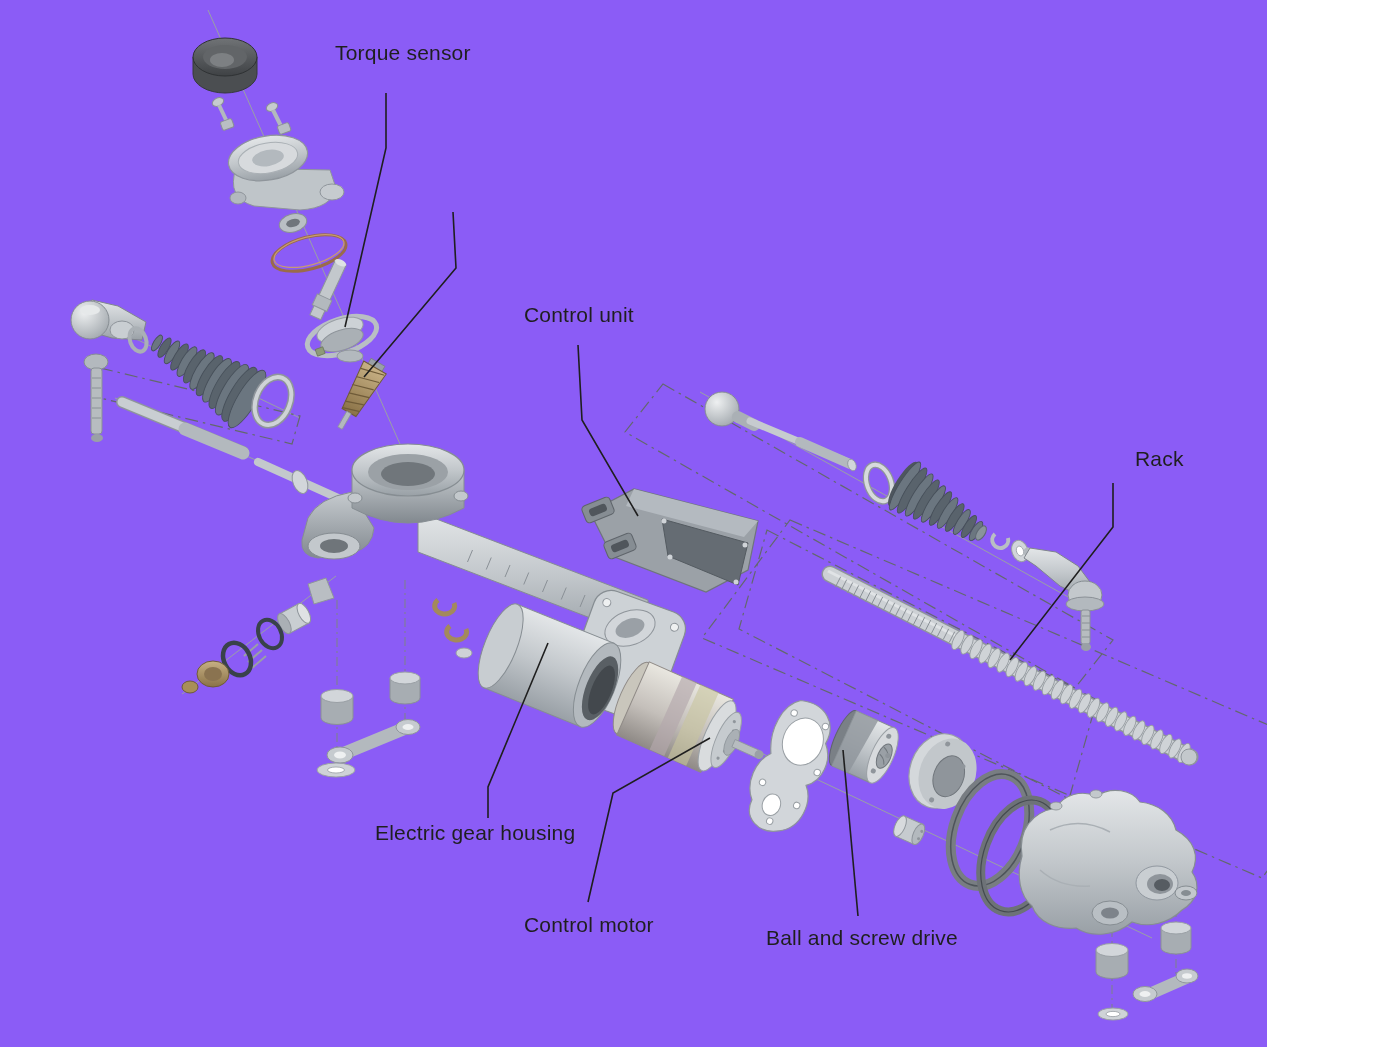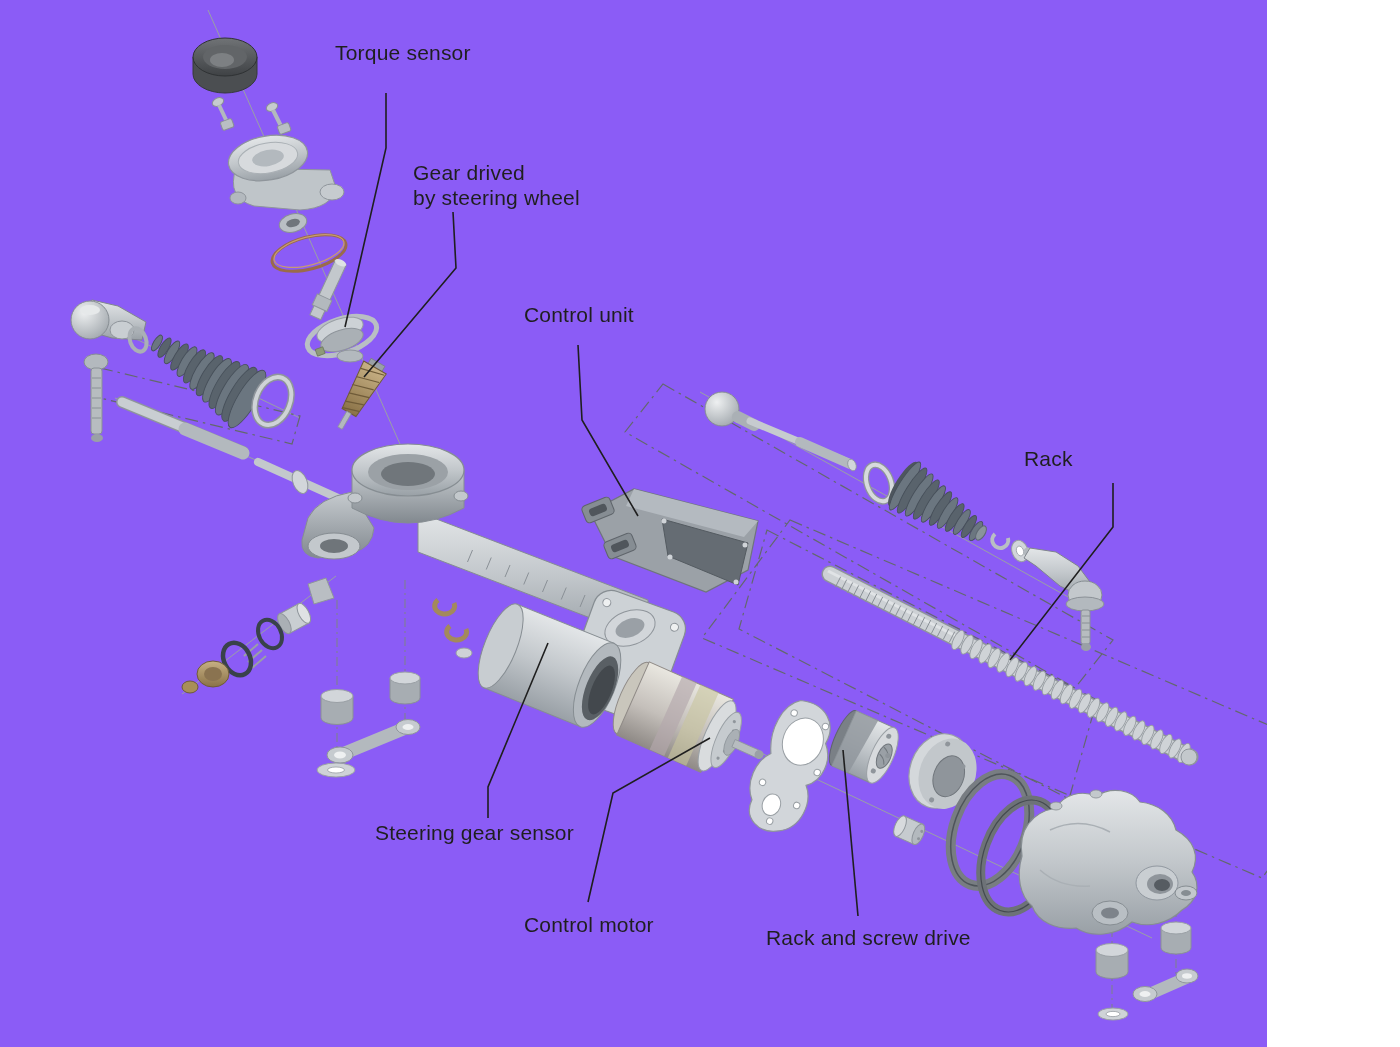--- a/index.html
+++ b/index.html
@@ -441,19 +441,18 @@
     <polyline points="453,212 456,268 364,377"></polyline>
     <polyline points="578,345 582,420 638,516"></polyline>
     <polyline points="1113,483 1113,527 1010,660"></polyline>
     <polyline points="488,818 488,787 548,643"></polyline>
     <polyline points="588,902 613,793 710,738"></polyline>
     <polyline points="858,916 843,750"></polyline>
   </g>
 </svg>
 
 <div class="lbl" style="left:335px;top:40px">Torque sensor</div>
-<div class="lbl" style="left:413px;top:160px"><span>Gear drived</span><br><span>by steering wheel</span></div>
 <div class="lbl" style="left:524px;top:302px">Control unit</div>
-<div class="lbl" style="left:1024px;top:446px">Rack</div>
-<div class="lbl" style="left:375px;top:820px">Steering gear sensor</div>
+<div class="lbl" style="left:1135px;top:446px">Rack</div>
+<div class="lbl" style="left:375px;top:820px">Electric gear housing</div>
 <div class="lbl" style="left:524px;top:912px">Control motor</div>
-<div class="lbl" style="left:766px;top:925px">Rack and screw drive</div>
+<div class="lbl" style="left:766px;top:925px">Ball and screw drive</div>
 </div>
 
 </body></html>

